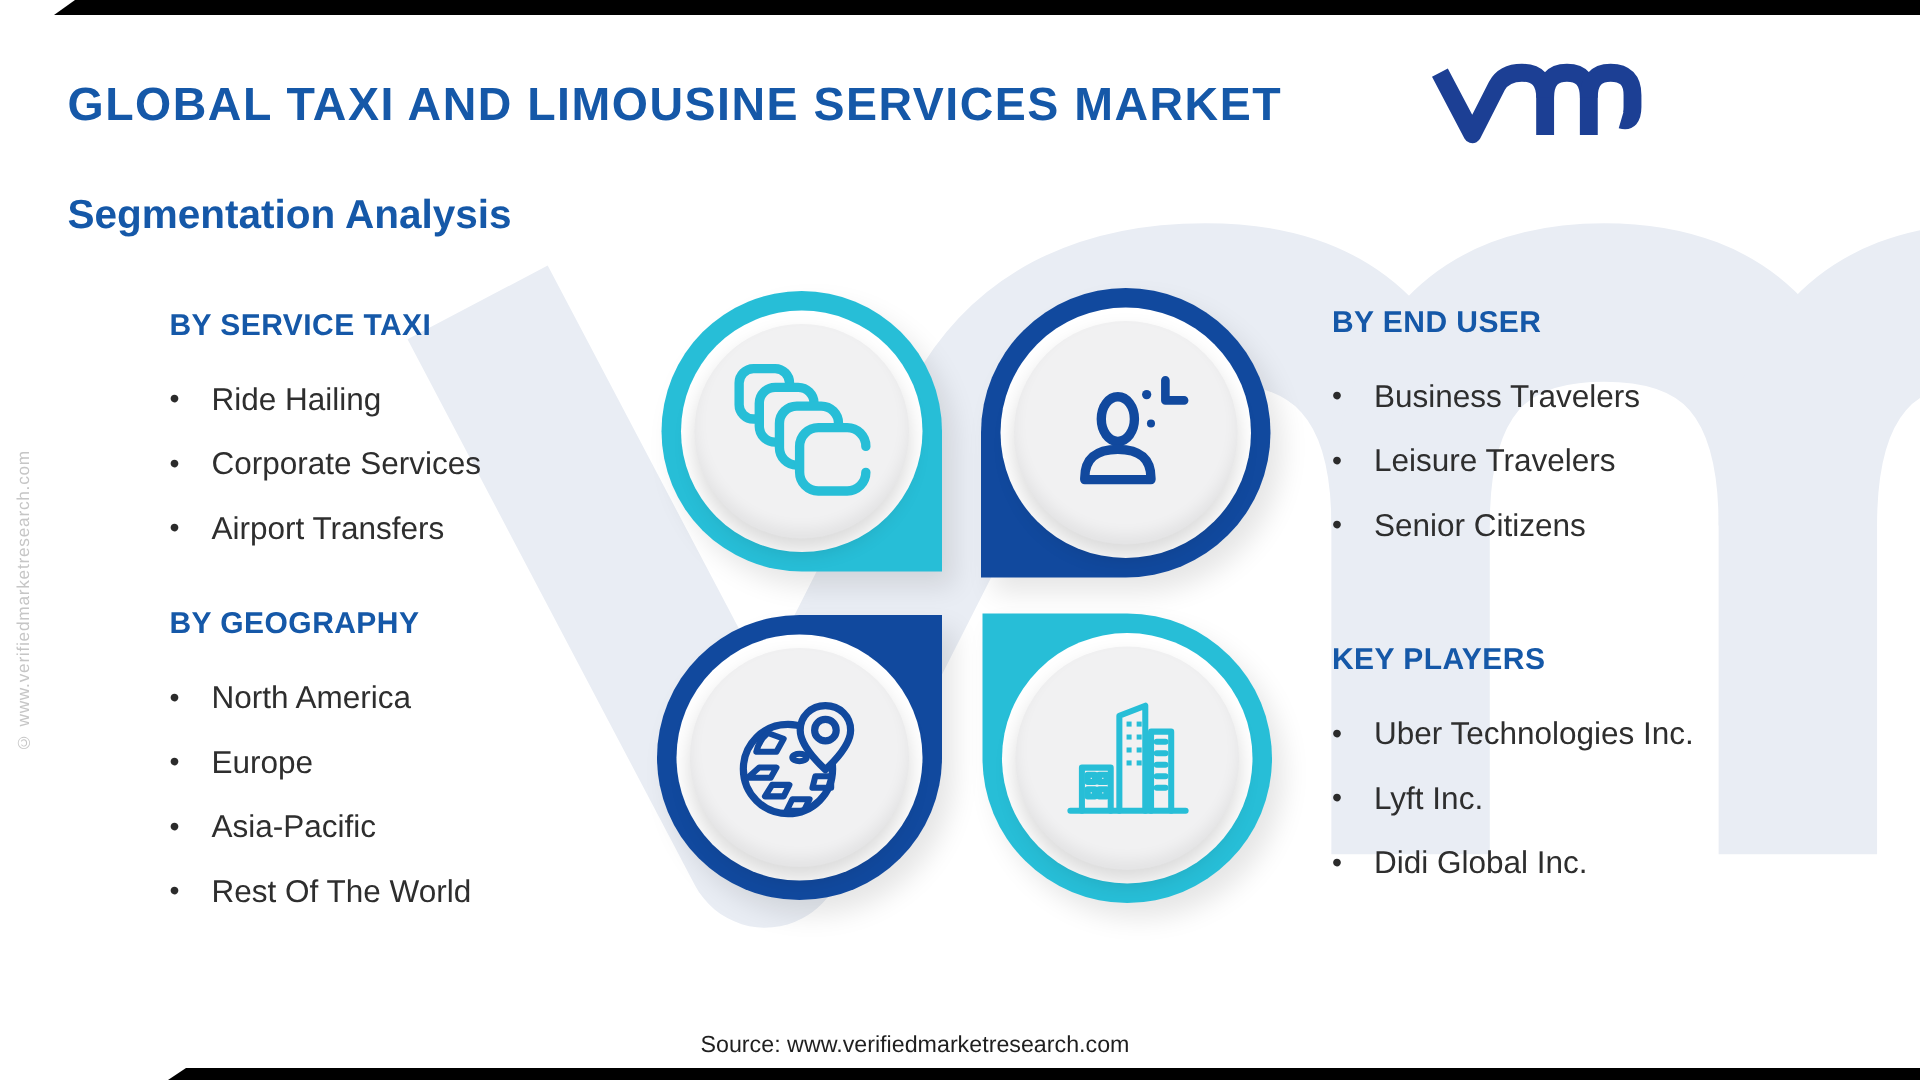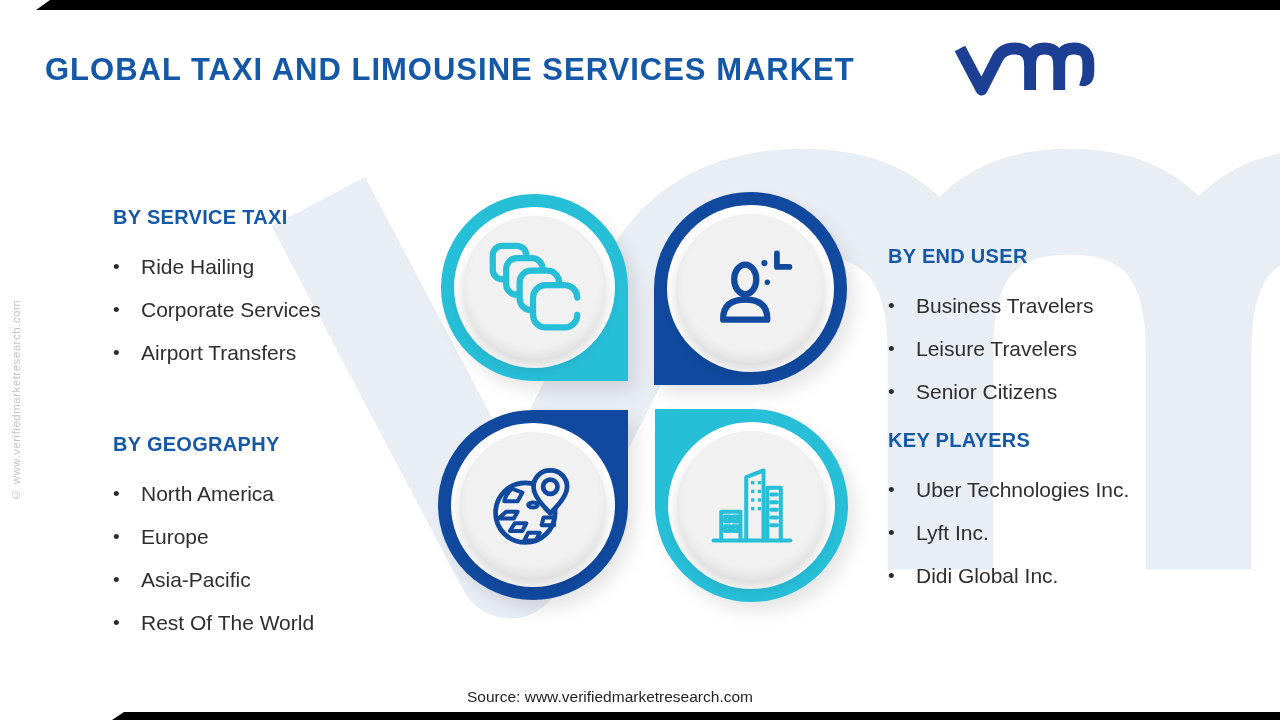--- a/index.html
+++ b/index.html
@@ -55,42 +55,43 @@
     border-radius:50% 0 50% 50%;}
   .b-br{left:655px;top:409px;width:193px;height:193px;background:var(--circle-cyan);
     border-radius:0 50% 50% 50%;}
   
   .seg{position:absolute;}
   .seg h2{font-size:20px;font-weight:bold;color:var(--heading-blue);letter-spacing:.3px;white-space:nowrap;}
   .seg ul{list-style:none;margin-top:16px;}
   .seg li{height:43px;display:flex;align-items:center;font-size:21px;color:var(--body-text);white-space:nowrap;}
   .seg .dot{width:28px;font-size:19px;color:#2b2b2b;}
   .seg-service{left:113px;top:206px;}
-  .seg-enduser{left:888px;top:204px;margin-top:41px;}
-  .seg-geography{left:113px;top:433px;}
+  .seg-enduser{left:888px;top:204px;}
+  .seg-geography{left:113px;top:405px;}
   .seg-keyplayers{left:888px;top:429px;}
   
   .source-line{position:absolute;left:0;right:60px;top:688px;text-align:center;
     font-size:15.5px;color:#1f1f1f;}
 </style>
 </head>
 <body>
 
 <div id="stage">
 
   <svg class="watermark" viewBox="0 0 170 70" preserveAspectRatio="none" fill="none" stroke="#E9EDF4" stroke-width="13.5" stroke-linejoin="round">
     <path d="M9 14 L33.5 60.5 L52 24 Q57.5 14 71 14 Q88.5 14 88.5 33 L88.5 61"></path>
     <path d="M88.5 33 Q88.5 14 105 14 Q121.5 14 121.5 33 L121.5 61"></path>
     <path d="M121.5 33 Q121.5 14 138 14 Q154.5 14 154.5 31 L154.5 40 Q154.5 52 146 49.5"></path>
   </svg>
 
   <div class="top-bar"></div>
   <div class="bottom-bar"></div>
 
   <h1 class="page-title">GLOBAL TAXI AND LIMOUSINE SERVICES MARKET</h1>
+  <div class="page-subtitle">Segmentation Analysis</div>
 
   <svg class="logo-mark" viewBox="0 0 170 70" fill="none" stroke="#1C3F94" stroke-width="13.5" stroke-linejoin="round">
     <path d="M9 14 L33.5 60.5 L52 24 Q57.5 14 71 14 Q88.5 14 88.5 33 L88.5 61"></path>
     <path d="M88.5 33 Q88.5 14 105 14 Q121.5 14 121.5 33 L121.5 61"></path>
     <path d="M121.5 33 Q121.5 14 138 14 Q154.5 14 154.5 31 L154.5 40 Q154.5 52 146 49.5"></path>
   </svg>
 
   <div class="copyright">
     <span>© www.verifiedmarketresearch.com</span>
   </div>

